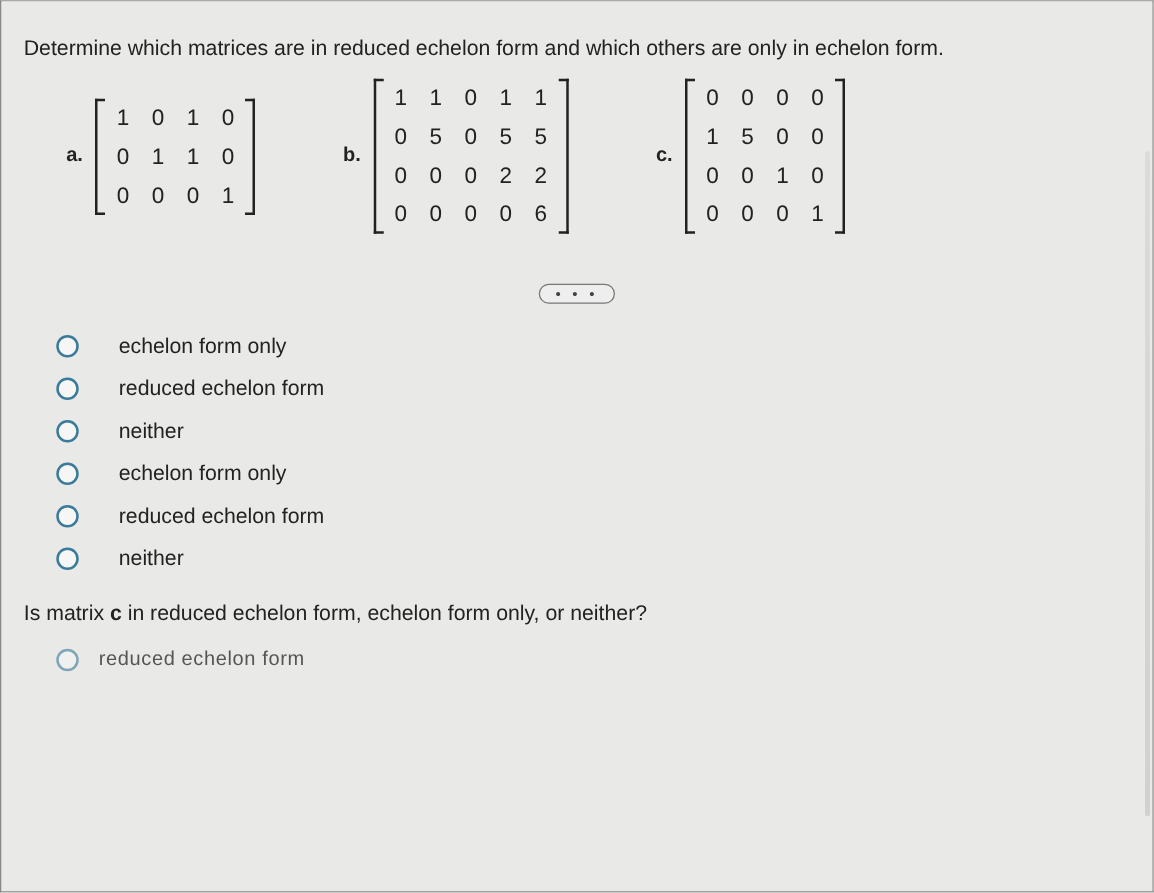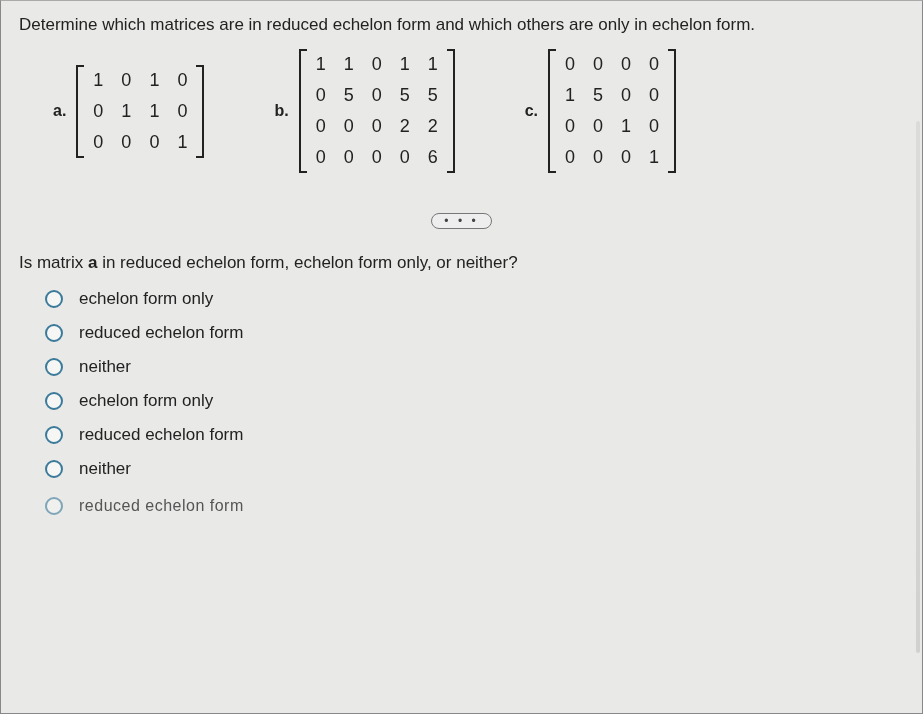--- a/index.html
+++ b/index.html
@@ -10,21 +10,21 @@
     background: #d8d8d6;
     width: 923px;
     height: 714px;
     overflow: hidden;
   }
   .page {
     background: #e9e9e7;
     border: 1px solid #888;
     border-top: 1px solid #aaa;
     margin: 0;
-    padding: 12px 18px 0 18px;
+    padding: 26px 18px 0 18px;
     height: 714px;
     position: relative;
   }
   .instr {
     font-size: 17px;
     color: #222;
     margin: 2px 0 14px 0;
   }
   .matrices-row {
     display: flex;
@@ -84,21 +84,21 @@
     color: #222;
     margin: 24px 0 16px 0;
   }
   .question .bold { font-weight: bold; }
   .options {
     margin-left: 26px;
   }
   .option {
     display: flex;
     align-items: center;
-    gap: 16px;
+    gap: 32px;
     margin: 14px 0;
   }
   .radio {
     width: 18px;
     height: 18px;
     border: 2px solid #4a6;
     border-color: #3a7a9a;
     border-radius: 50%;
     background: #f6f6f4;
     flex: 0 0 auto;
@@ -246,53 +246,53 @@
         <div class="bracket-side bracket-right"></div>
       </div>
     </div>
 
   </div>
 
   <div class="dots-wrap">
     <div class="dots">• • •</div>
   </div>
 
+  <div class="options">
+    <div class="option">
+      <div class="radio"></div>
+      <span class="option-label">echelon form only</span>
+    </div>
+    <div class="option">
+      <div class="radio"></div>
+      <span class="option-label">reduced echelon form</span>
+    </div>
+    <div class="option">
+      <div class="radio"></div>
+      <span class="option-label">neither</span>
+    </div>
+  </div>
+
+  <div class="options">
+    <div class="option">
+      <div class="radio"></div>
+      <span class="option-label">echelon form only</span>
+    </div>
+    <div class="option">
+      <div class="radio"></div>
+      <span class="option-label">reduced echelon form</span>
+    </div>
+    <div class="option">
+      <div class="radio"></div>
+      <span class="option-label">neither</span>
+    </div>
+  </div>
+
   <div class="question">
-    <span>Is matrix </span><span class="bold">a</span><span> in reduced echelon form, echelon form only, or neither?</span>
-  </div>
-  <div class="options">
-    <div class="option">
-      <div class="radio"></div>
-      <span class="option-label">echelon form only</span>
-    </div>
-    <div class="option">
-      <div class="radio"></div>
-      <span class="option-label">reduced echelon form</span>
-    </div>
-    <div class="option">
-      <div class="radio"></div>
-      <span class="option-label">neither</span>
-    </div>
-  </div>
-
-  <div class="options">
-    <div class="option">
-      <div class="radio"></div>
-      <span class="option-label">echelon form only</span>
-    </div>
-    <div class="option">
-      <div class="radio"></div>
-      <span class="option-label">reduced echelon form</span>
-    </div>
-    <div class="option">
-      <div class="radio"></div>
-      <span class="option-label">neither</span>
-    </div>
-  </div>
-
+    <span>Is matrix </span><span class="bold">c</span><span> in reduced echelon form, echelon form only, or neither?</span>
+  </div>
 
   <div class="cutoff">
     <div class="radio"></div>
     <span class="cutoff-text" style="text-decoration: line-through; text-decoration-style: wavy; text-decoration-color: rgba(0,0,0,0);">reduced echelon form</span>
   </div>
 
   <div class="ruler-edge"></div>
 </div>
 
 </body></html>

